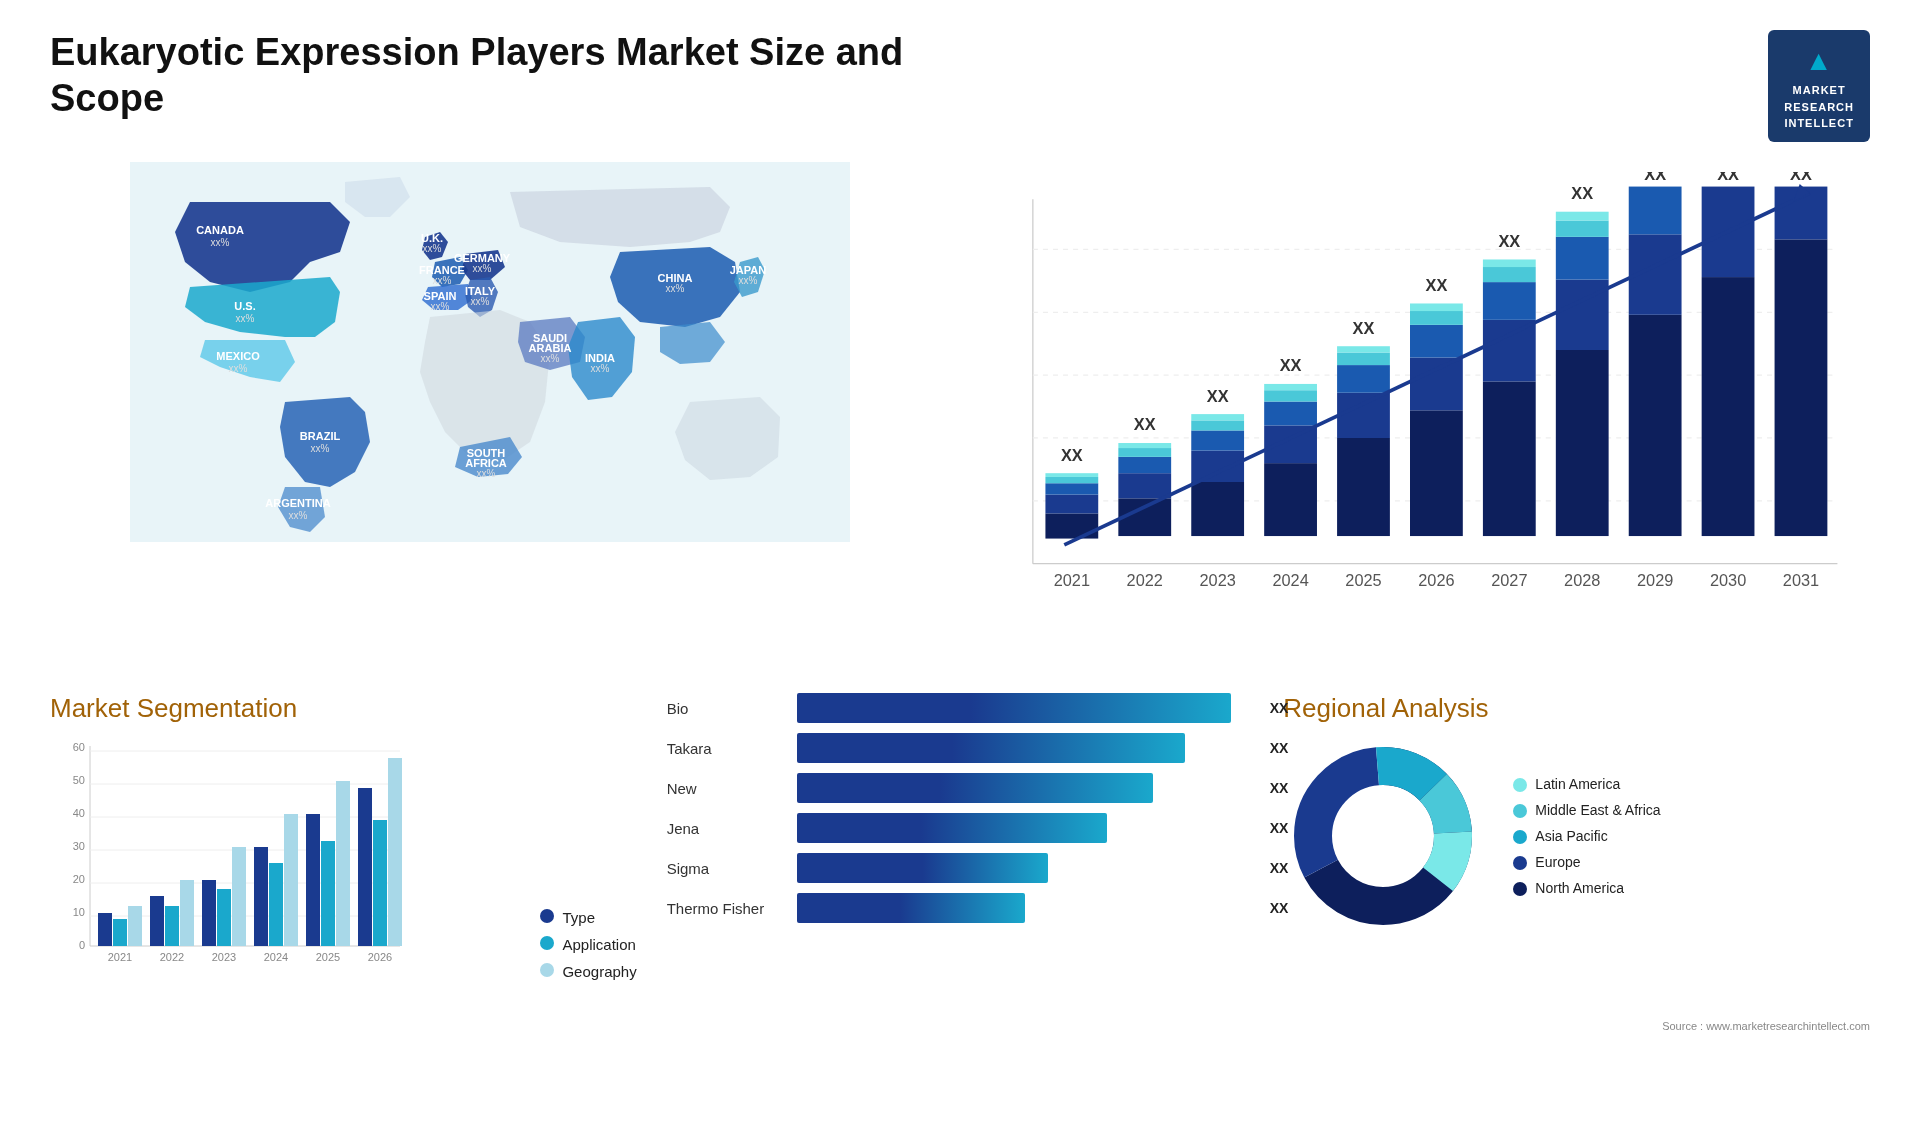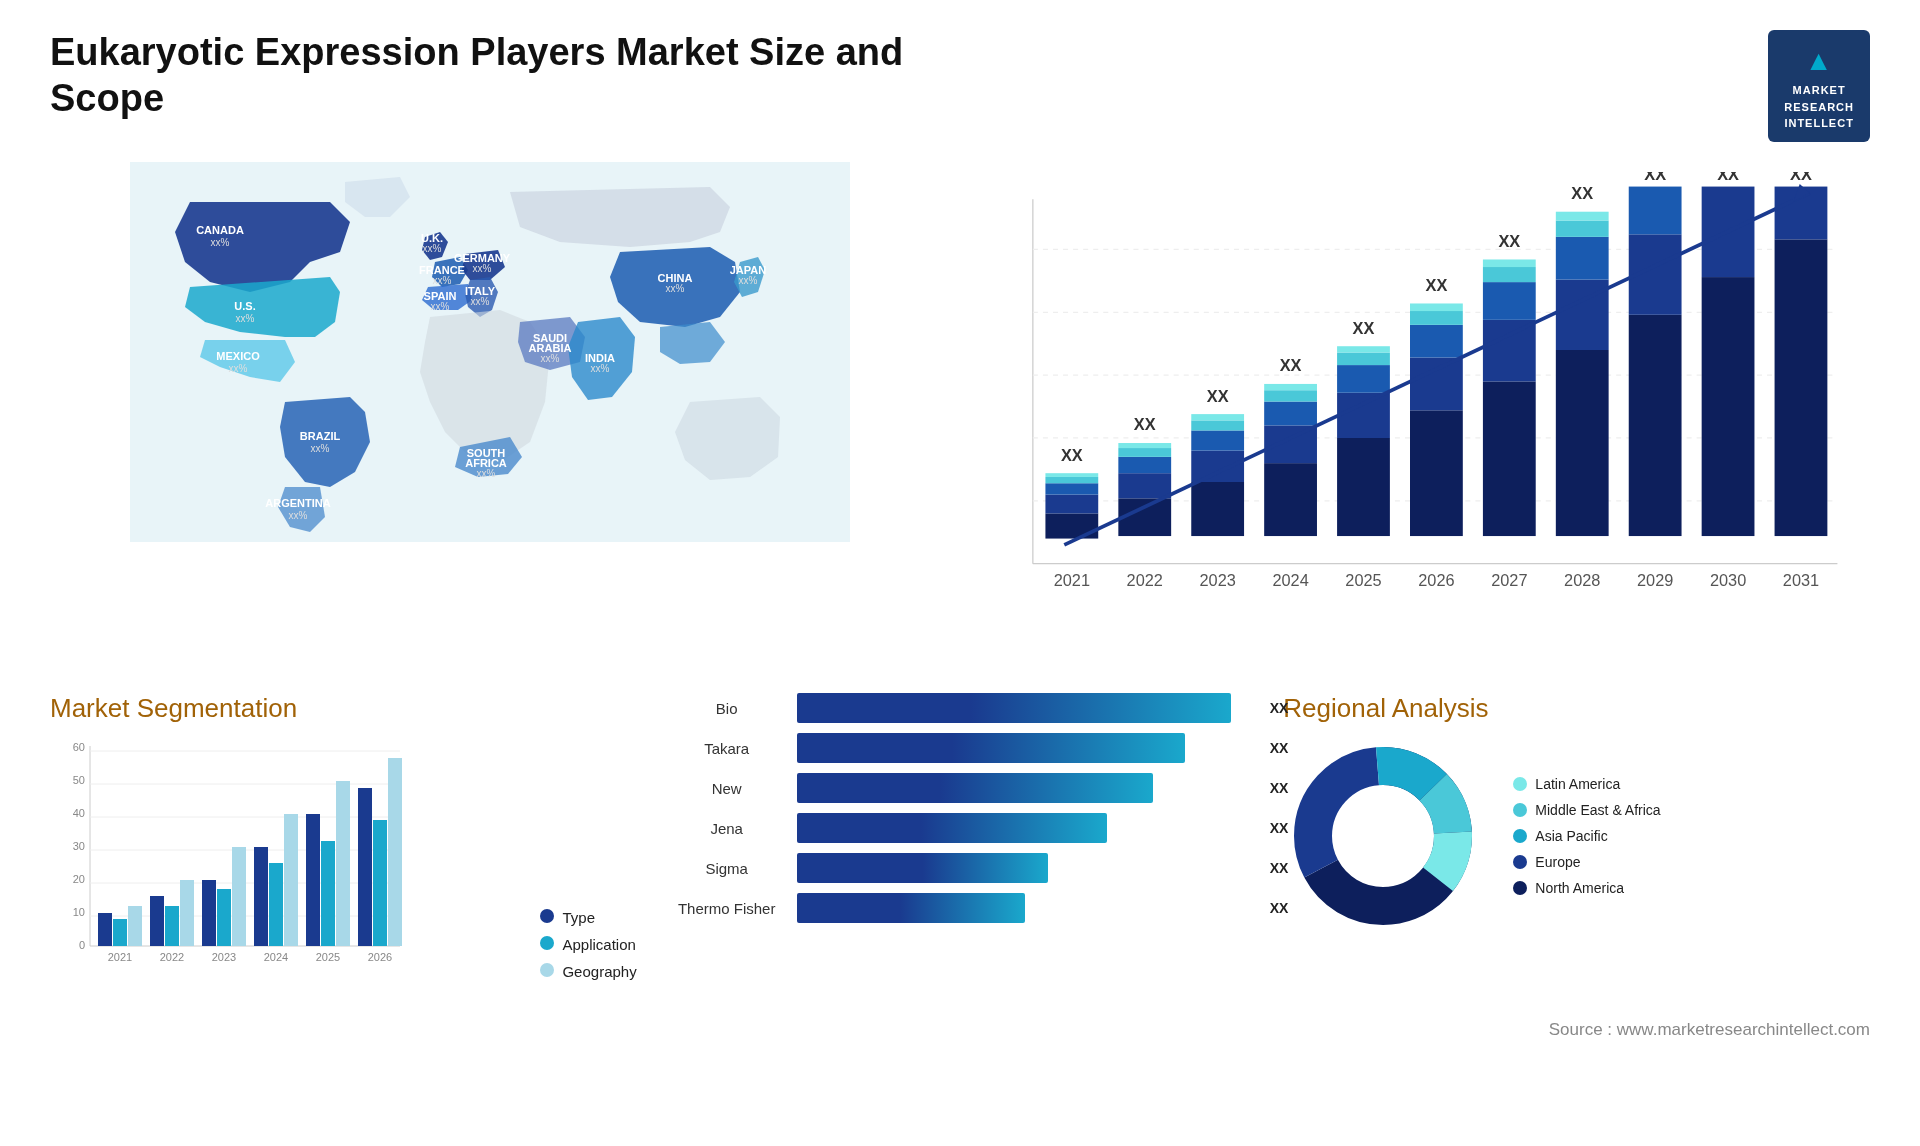--- a/index.html
+++ b/index.html
@@ -122,21 +122,21 @@
     }
     .player-row {
       display: flex;
       align-items: center;
       gap: 10px;
     }
     .player-name {
       width: 120px;
       font-size: 15px;
       color: #333;
-      text-align: center;
+      text-align: left;
     }
     .player-bar-wrap {
       flex: 1;
       position: relative;
       height: 30px;
     }
     .player-bar {
       height: 100%;
       border-radius: 2px;
     }
@@ -164,33 +164,33 @@
       height: 200px;
       flex-shrink: 0;
     }
     .regional-legend {
       display: flex;
       flex-direction: column;
       gap: 10px;
     }
     .reg-legend-item {
       display: flex;
-      align-items: center;
+      align-items: flex-end;
       gap: 8px;
       font-size: 14px;
     }
     .reg-dot {
       width: 14px;
       height: 14px;
       border-radius: 50%;
       flex-shrink: 0;
     }
     .source-text {
       text-align: right;
-      font-size: 17px;
+      font-size: 11px;
       color: #888;
       margin-top: 20px;
     }
     .map-label {
       font-size: 11px;
       font-weight: 700;
       fill: #ffffff;
     }
     .map-label-small {
       font-size: 10px;

